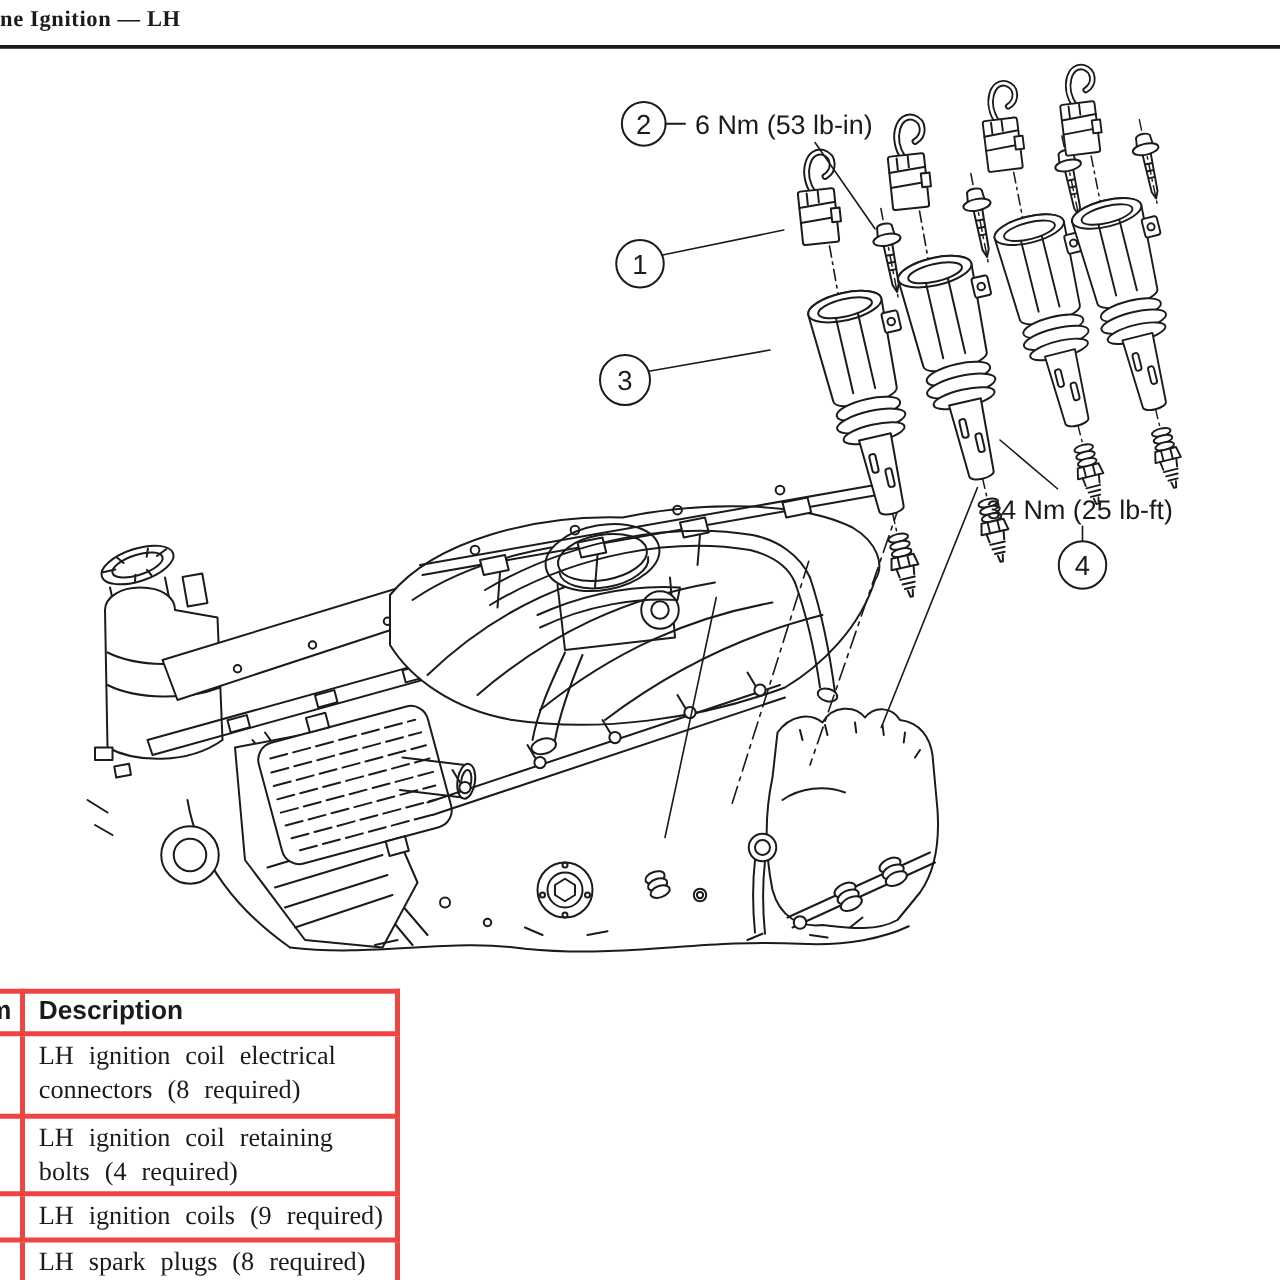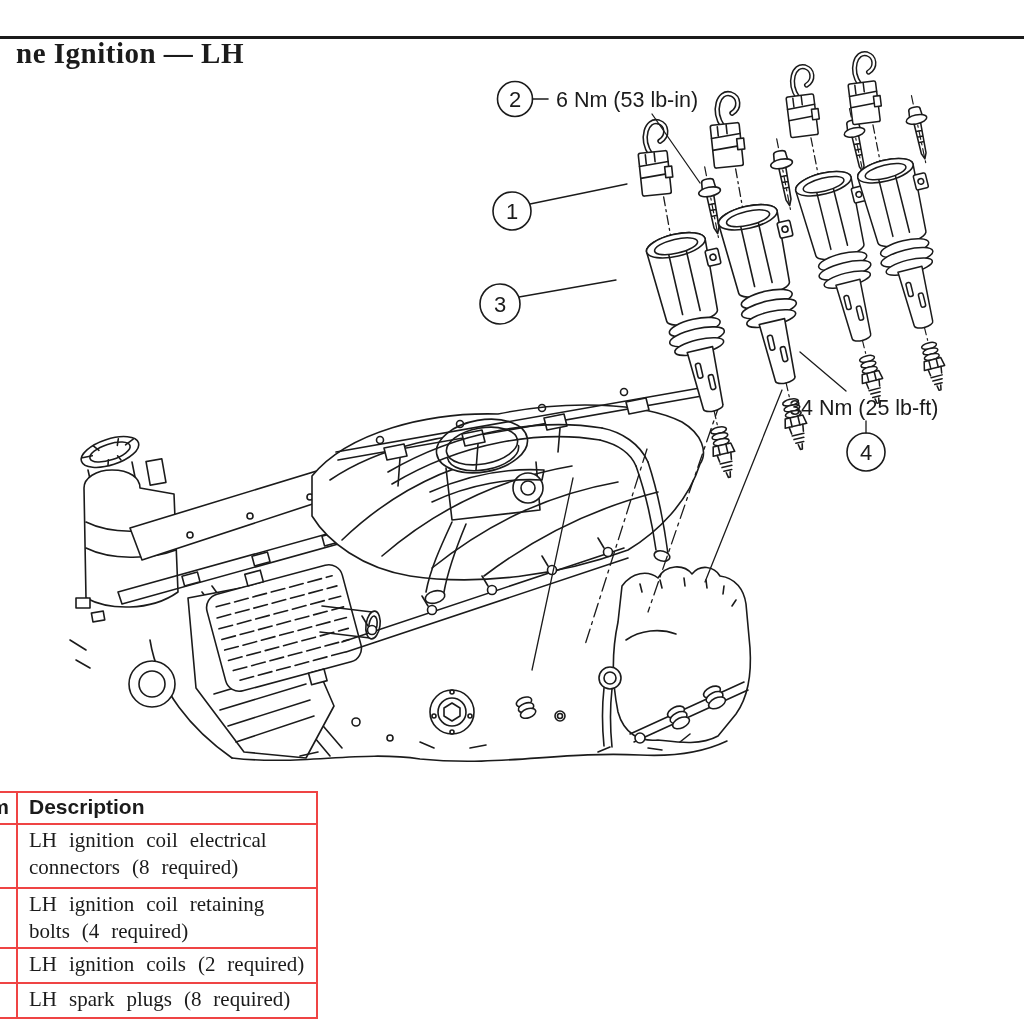--- a/index.html
+++ b/index.html
@@ -1,24 +1,24 @@
 <!DOCTYPE html>
 <html><head>
 <meta charset="utf-8">
 <style>
   html,body{margin:0;padding:0;background:#fff;}
   #page{position:relative;width:1024px;height:1024px;background:#ffffff;overflow:hidden;
         font-family:"Liberation Serif", serif;color:#1b1b1b;}
-  .page-title{position:absolute;left:16px;top:5px;font-family:"Liberation Serif",serif;
-        font-weight:bold;font-size:29px;letter-spacing:.5px;white-space:nowrap;margin-top:32px;}
+  .page-title{position:absolute;left:0;top:5px;font-family:"Liberation Serif",serif;
+        font-weight:bold;font-size:18px;letter-spacing:.5px;white-space:nowrap;}
   .title-rule{position:absolute;left:0;top:36px;width:1024px;height:3px;background:#1b1b1b;}
   svg text{font-family:"Liberation Sans",sans-serif;fill:#1b1b1b;}
   .legend{position:absolute;left:-66px;top:791px;border-collapse:collapse;table-layout:fixed;
         width:382px;background:#fff;}
-  .legend td,.legend th{border:2px solid #ef4444;vertical-align:top;overflow:hidden;}
+  .legend td,.legend th{border:4px solid #ef4444;vertical-align:top;overflow:hidden;}
   .legend th{font-family:"Liberation Sans",sans-serif;font-weight:bold;font-size:21px;
         padding:2px 6px 2px 11px;text-align:left;height:26px;}
   .legend th.item-h{text-align:right;padding:2px 7px 2px 2px;}
   .legend td.desc{font-family:"Liberation Serif",serif;font-size:21px;line-height:27px;
         word-spacing:.32em;padding:2px 4px 2px 11px;}
   .col-item{width:82px;} .col-desc{width:300px;}
   .r-tall{height:58px;} .r-mid{height:52px;border-radius:20px;} .r-one{height:29px;}
 </style>
 </head>
 <body>
@@ -289,21 +289,21 @@
     <tr>
       <td></td>
       <td class="desc r-tall">LH ignition coil electrical connectors (8 required)</td>
     </tr>
     <tr>
       <td></td>
       <td class="desc r-mid">LH ignition coil retaining bolts (4 required)</td>
     </tr>
     <tr>
       <td></td>
-      <td class="desc r-one">LH ignition coils (2 required)</td>
+      <td class="desc r-one">LH ignition coils (9 required)</td>
     </tr>
     <tr>
       <td></td>
       <td class="desc r-one">LH spark plugs (8 required)</td>
     </tr>
   </tbody>
     </table>
 
 </div>
 

